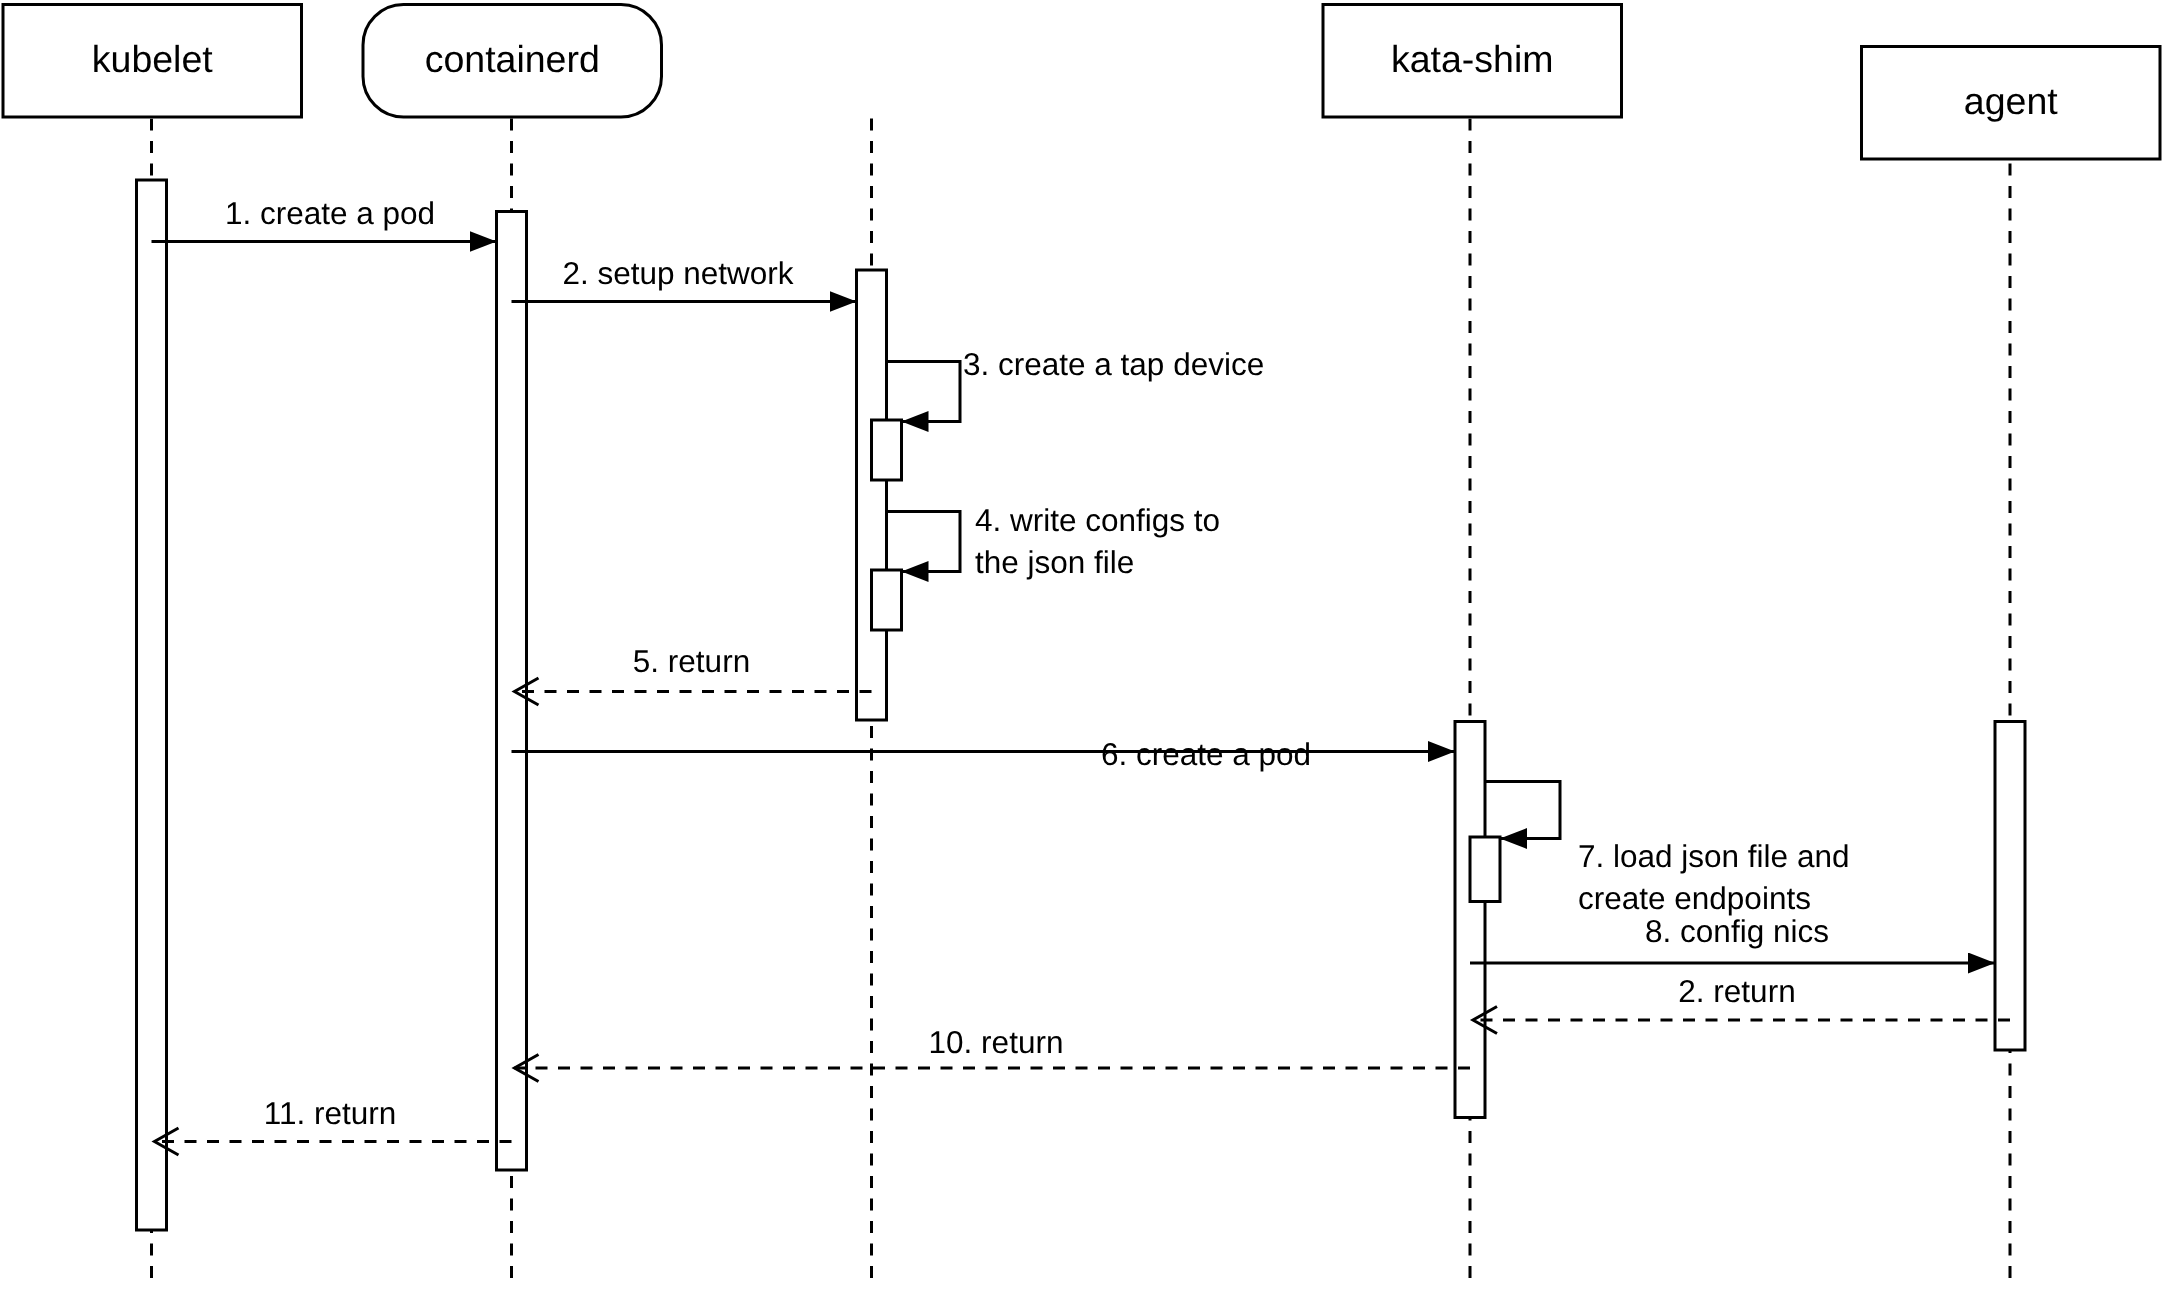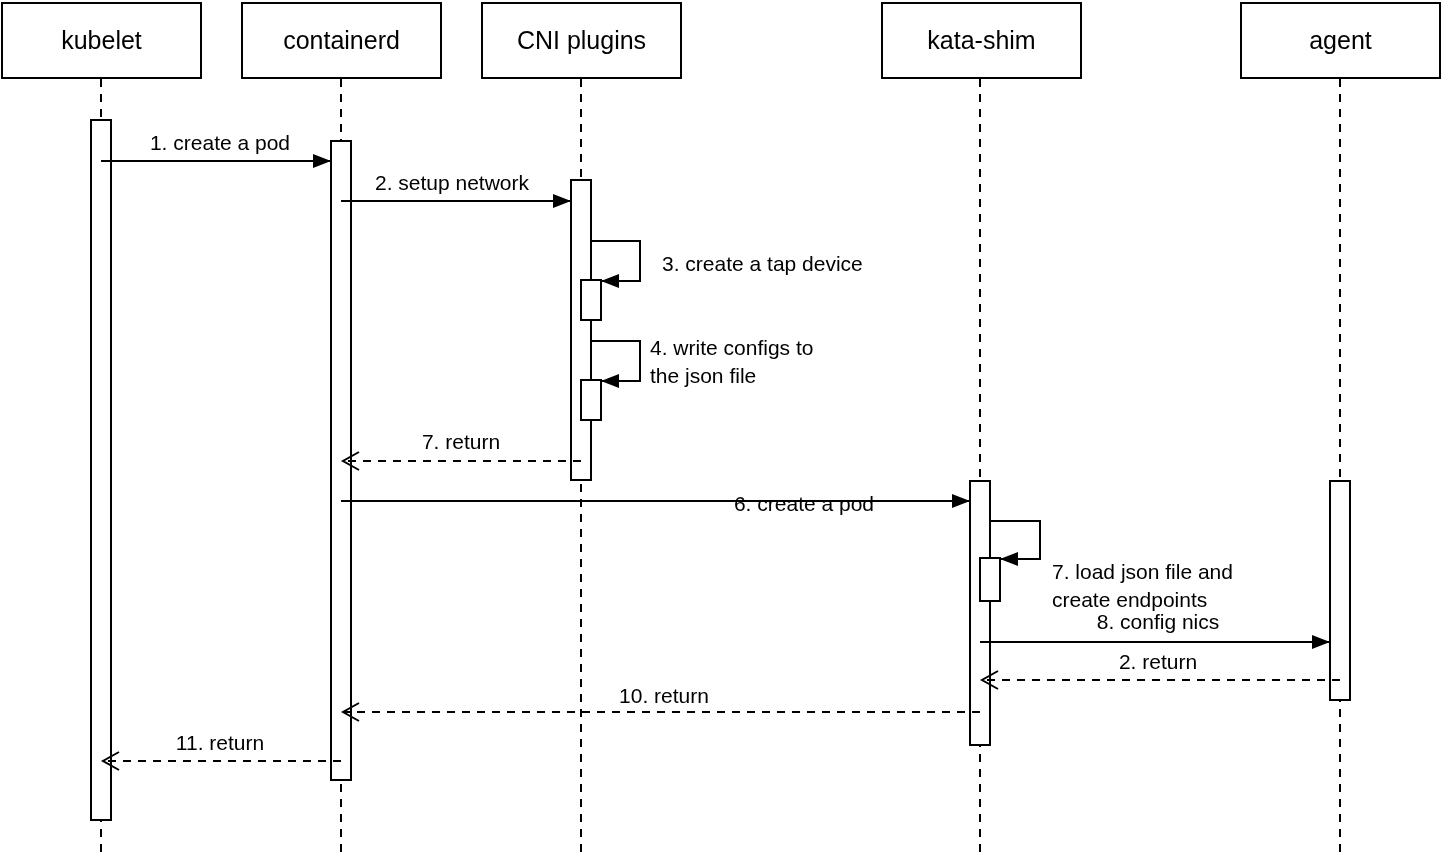--- a/index.html
+++ b/index.html
@@ -93,38 +93,37 @@
       <line x1="341" y1="501" x2="970" y2="501" marker-end="url(#arrow-filled)"></line>
       <path d="M990,521 L1040,521 L1040,559 L1000,559" marker-end="url(#arrow-filled)"></path>
       <line x1="980" y1="642" x2="1330" y2="642" marker-end="url(#arrow-filled)"></line>
       <line x1="1340" y1="680" x2="982" y2="680" stroke-dasharray="8 7" marker-end="url(#arrow-open)"></line>
       <line x1="980" y1="712" x2="343" y2="712" stroke-dasharray="8 7" marker-end="url(#arrow-open)"></line>
       <line x1="341" y1="761" x2="103" y2="761" stroke-dasharray="8 7" marker-end="url(#arrow-open)"></line>
     </g>
   </svg>
 
   <div class="participant" style="left:1px; width:201px;">kubelet</div>
-  <div class="participant" style="left:241px; width:201px;">containerd</div>
-  <div class="participant" style="left:481px; width:201px;">CNI plugins</div>
+  <div class="participant" style="left:241px; width:201px;border-radius:28px;">containerd</div>
   <div class="participant" style="left:881px; width:201px;">kata-shim</div>
-  <div class="participant" style="left:1240px; width:201px;">agent</div>
+  <div class="participant" style="left:1240px; width:201px;margin-top:28px;">agent</div>
 
   <div class="msg" style="left:220px; top:129px;">1. create a pod</div>
   <div class="msg" style="left:452px; top:169px;">2. setup network</div>
 
-  <div class="msg-block" style="left:662px; top:230px;margin-top:20px;">
+  <div class="msg-block" style="left:642px; top:230px;">
     <div>3. create a tap device</div>
   </div>
 
   <div class="msg-block" style="left:650px; top:334px;">
     <div>4. write configs to</div>
     <div>the json file</div>
   </div>
 
-  <div class="msg" style="left:461px; top:428px;">7. return</div>
+  <div class="msg" style="left:461px; top:428px;">5. return</div>
   <div class="msg" style="left:804px; top:470px;margin-top:20px;">6. create a pod</div>
 
   <div class="msg-block" style="left:1052px; top:514px;margin-top:44px;">
     <div>7. load json file and</div>
     <div>create endpoints</div>
   </div>
 
   <div class="msg" style="left:1158px; top:608px;">8. config nics</div>
   <div class="msg" style="left:1158px; top:648px;">2. return</div>
   <div class="msg" style="left:664px; top:682px;">10. return</div>

